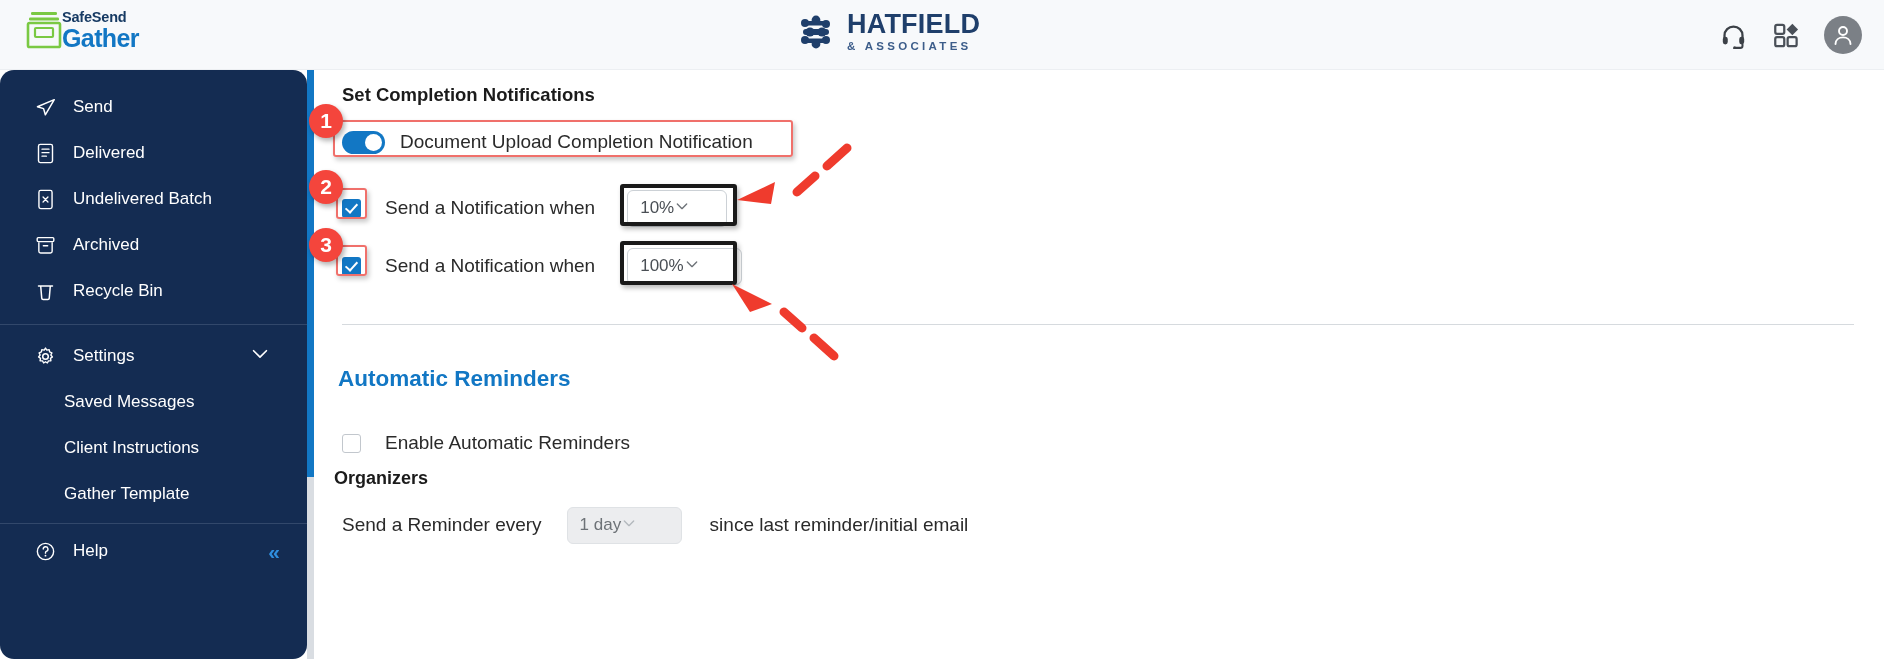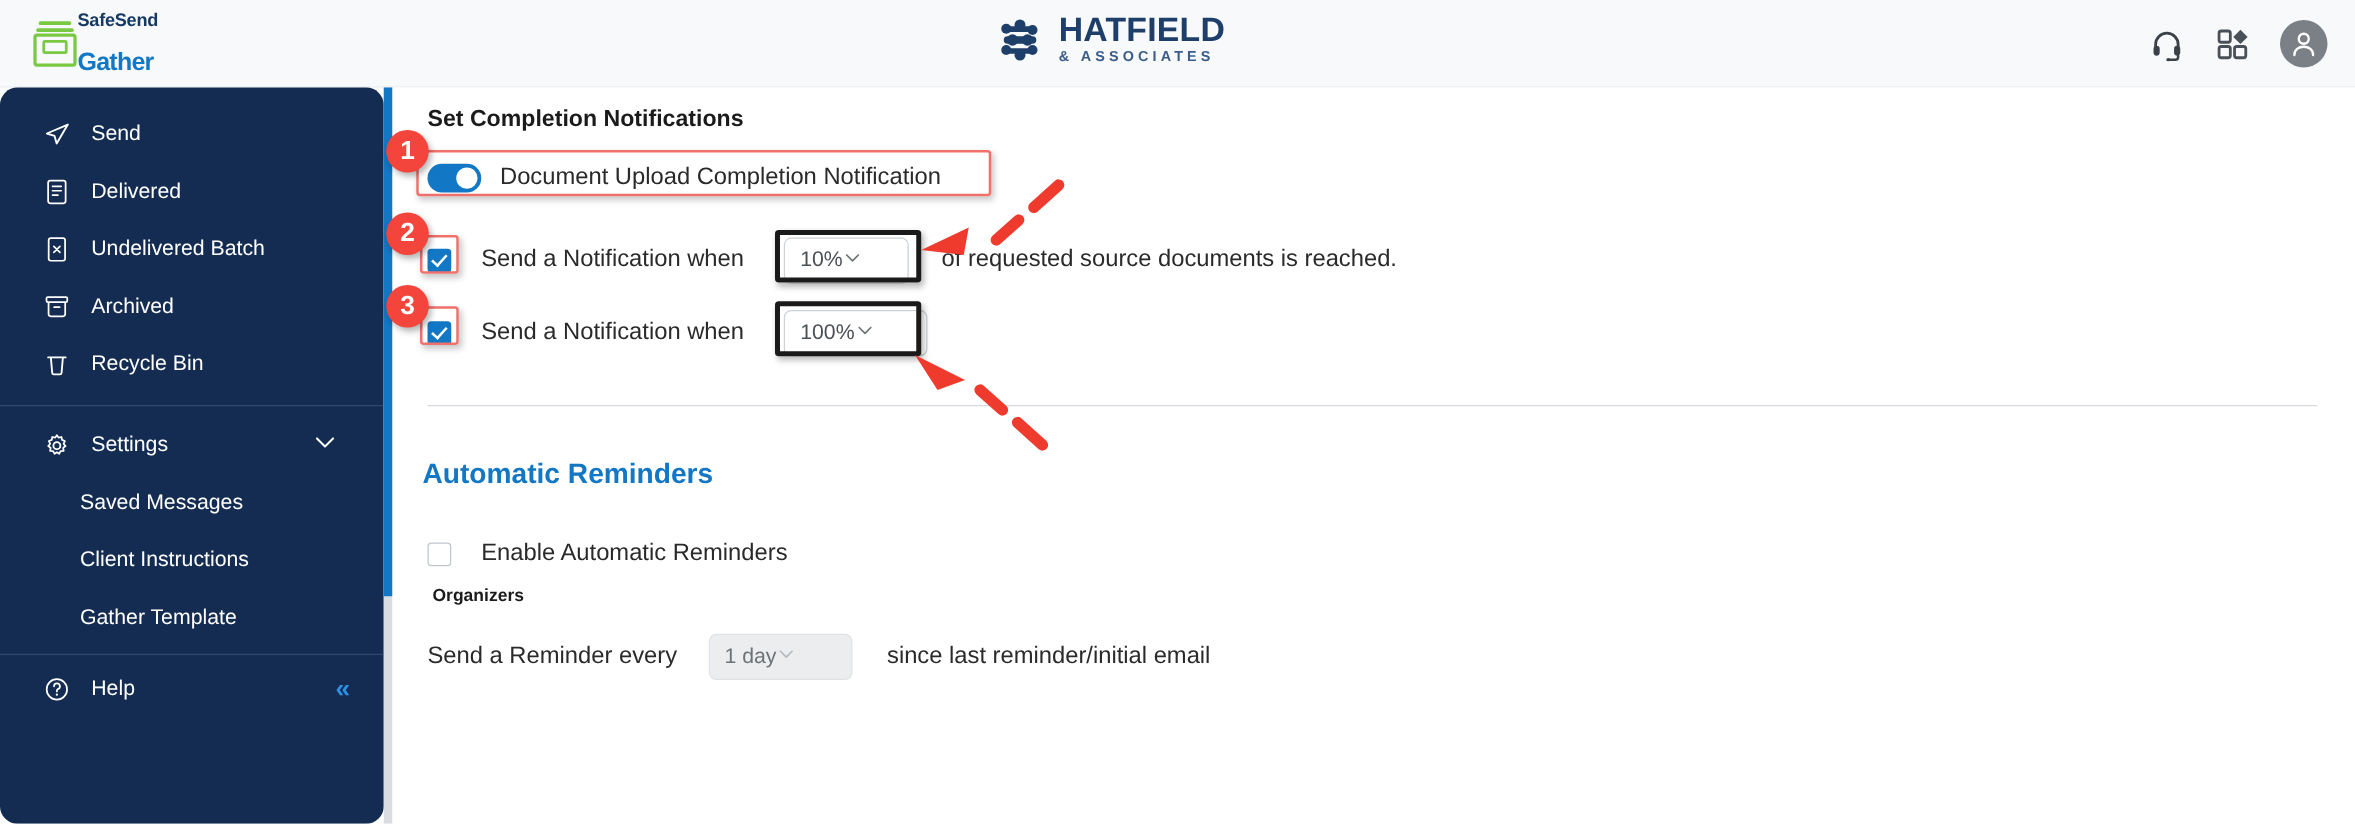--- a/index.html
+++ b/index.html
@@ -14,21 +14,21 @@
   
   .topbar {
     position: absolute; left:0; top:0; width:1884px; height:70px;
     background:#f7f9fb; display:flex; align-items:center;
     border-bottom:1px solid #eceff2;
   }
   .brand { position:absolute; left:26px; top:10px; display:flex; align-items:center; }
   .brand-mark { width:36px; height:38px; }
   .brand-text { line-height:1; }
   .brand-top { font-size:14.5px; font-weight:700; color:#163a63; letter-spacing:-0.2px; display:block; }
-  .brand-bottom { font-size:20px; font-weight:700; color:#1277c4; letter-spacing:-0.6px; display:block; margin-top:15px; }
+  .brand-bottom { font-size:25px; font-weight:700; color:#1277c4; letter-spacing:-0.6px; display:block; margin-top:1px; }
 
   .firm-logo { position:absolute; left:797px; top:11px; display:flex; align-items:center; gap:12px; }
   .firm-mark { width:38px; height:40px; }
   .firm-words { line-height:1; }
   .firm-name { font-size:27px; font-weight:700; color:#1f3f6b; letter-spacing:0.2px; display:block; }
   .firm-sub { font-size:11.5px; font-weight:700; color:#3c5d8a; letter-spacing:3.3px; display:block; margin-top:3px; }
 
   .top-actions { position:absolute; right:22px; top:0; height:70px; display:flex; align-items:center; gap:23px; }
   .icon-btn { width:30px; height:30px; display:flex; align-items:center; justify-content:center; cursor:pointer; }
   .avatar-btn {
@@ -115,21 +115,21 @@
   .badge {
     position:absolute; width:34px; height:34px; border-radius:50%;
     background:#f4453c; color:#fff; font-size:21px; font-weight:700;
     display:flex; align-items:center; justify-content:center;
     box-shadow:2px 3px 5px rgba(0,0,0,0.3); z-index:30;
   }
 
   .divider { position:absolute; left:28px; top:254px; width:1512px; height:1px; background:#d6dade; }
   .auto-title { position:absolute; left:24px; top:296px; font-size:22.5px; font-weight:700; color:#1277c4; }
   .row-enable { left:28px; top:358px; height:30px; gap:0; }
-  .org-title { position:absolute; left:32px; top:398px; font-size:14px; font-weight:700; color:#1b1b1b; }
+  .org-title { position:absolute; left:20px; top:398px; font-size:18px; font-weight:700; color:#1b1b1b; }
   .row-remind { left:28px; top:435px; height:40px; gap:0; }
   .remind-lead { font-size:19px; color:#2a2a2a; margin-right:25px; }
   .remind-tail { font-size:19px; color:#2a2a2a; margin-left:28px; }
 
   
   .arrow-svg { position:absolute; pointer-events:none; z-index:25; }
 </style>
 </head>
 <body>
 
@@ -310,21 +310,20 @@
       <span style="display:inline-block;width:32px;"></span>
       <span class="ddl">
         <span>10%</span>
         <span class="ddl-chev">
           <svg width="16" height="16" viewBox="0 0 24 24">
               <path d="M5 9l7 7 7-7" fill="none" stroke="currentColor" stroke-width="2" stroke-linecap="round" stroke-linejoin="round"></path>
             </svg>
         </span>
       </span>
       <span style="display:inline-block;width:26px;"></span>
-      <span class="tail-text">of requested source documents is reached.</span>
     </div>
 
     <div class="row row-three">
       <div class="cb"></div>
       <span class="lbl-after-cb">Send a Notification when</span>
       <span style="display:inline-block;width:32px;"></span>
       <span class="ddl wide">
         <span>100%</span>
         <span class="ddl-chev">
           <svg width="16" height="16" viewBox="0 0 24 24">

